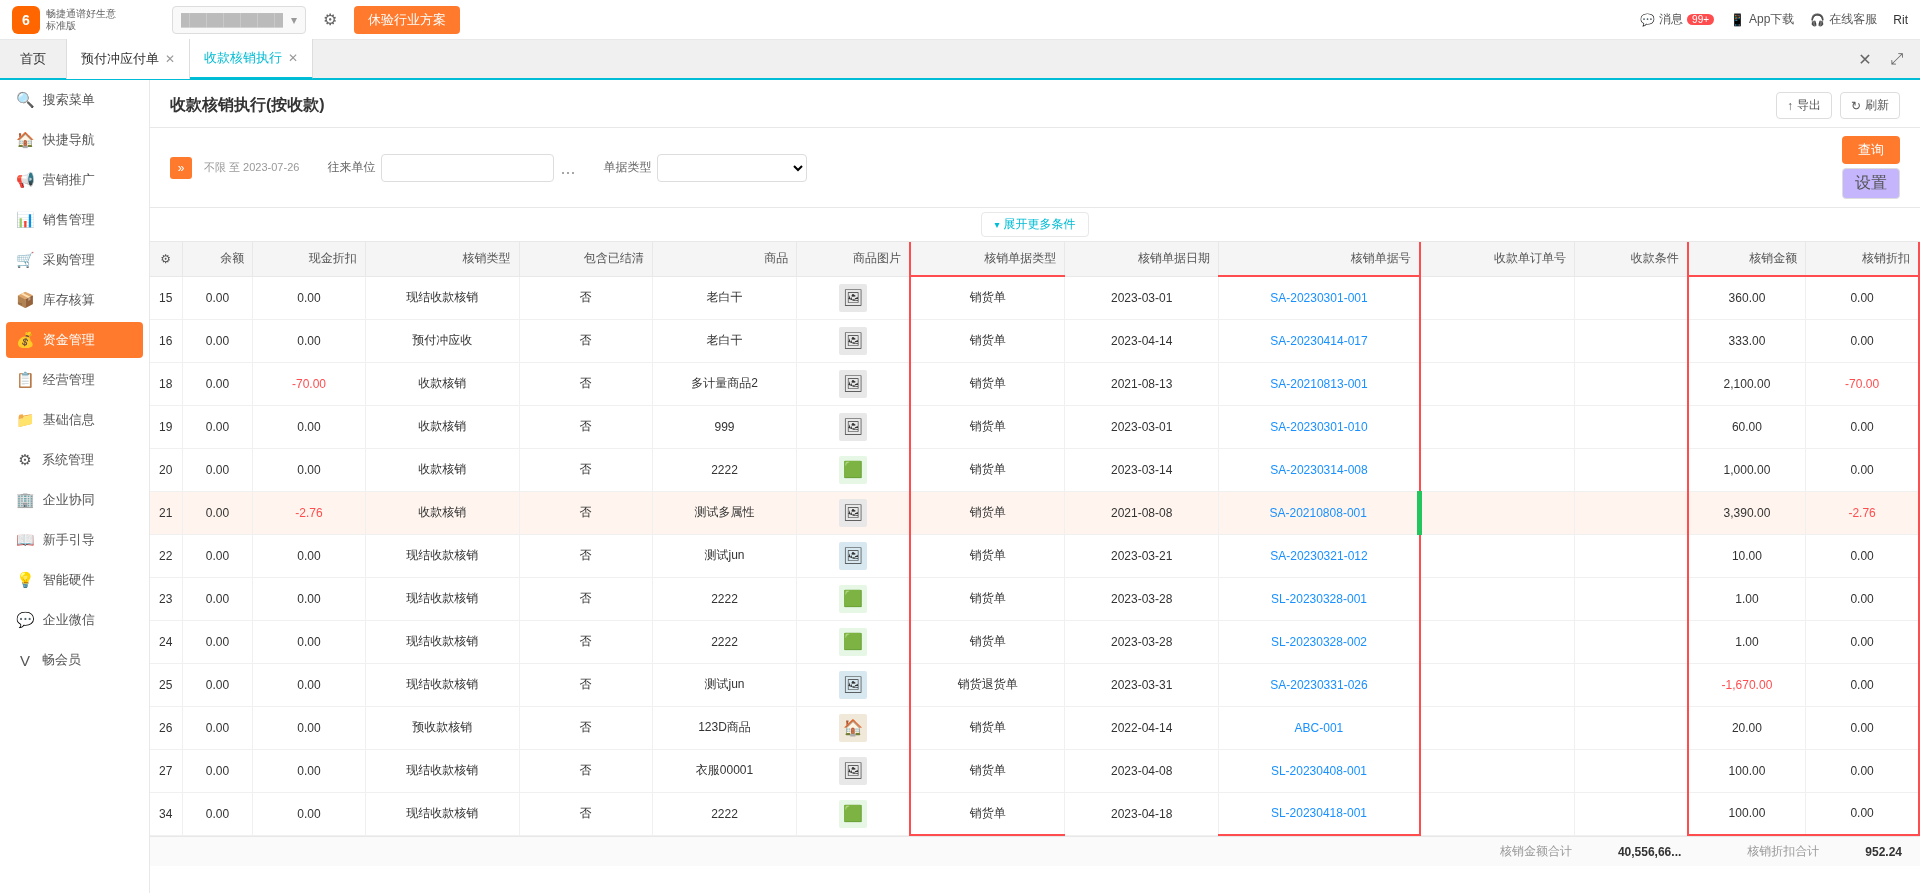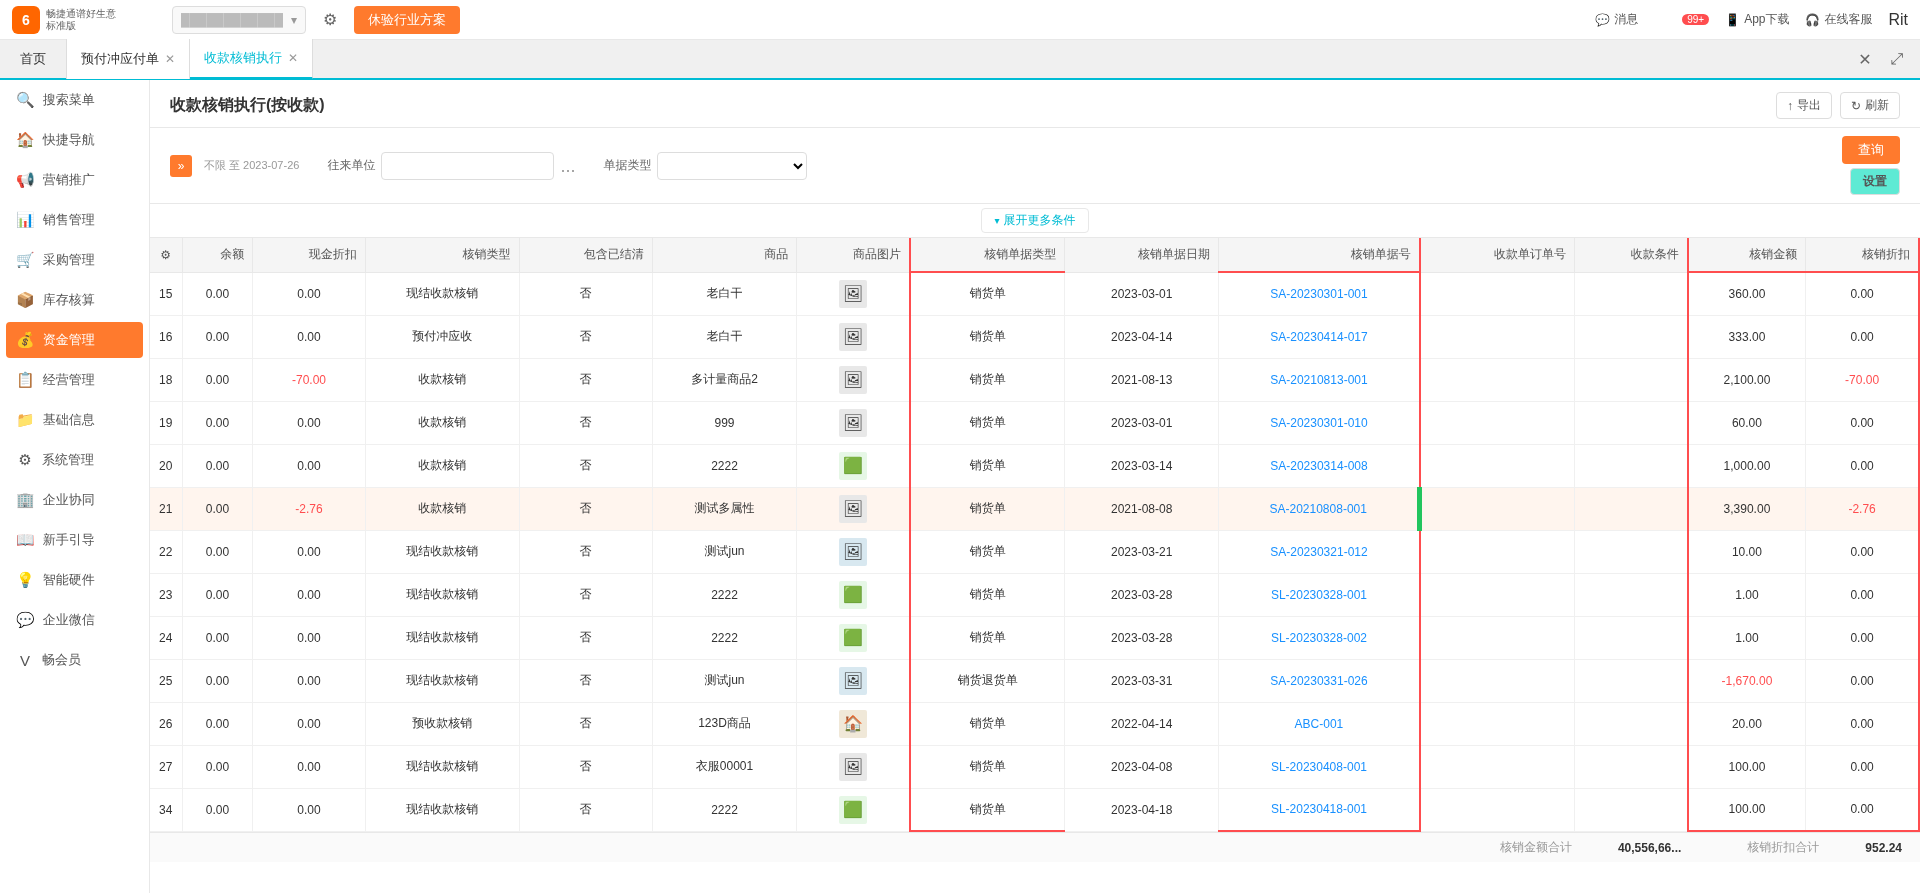--- a/index.html
+++ b/index.html
@@ -8,22 +8,22 @@
     
     .top-bar { height: 40px; background: #fff; display: flex; align-items: center; padding: 0 12px; border-bottom: 1px solid #e8e8e8; gap: 10px; }
     .logo-area { display: flex; align-items: center; gap: 6px; width: 150px; min-width: 150px; }
     .logo-icon { width: 28px; height: 28px; background: #f60; border-radius: 6px; display: flex; align-items: center; justify-content: center; color: #fff; font-weight: bold; font-size: 14px; }
     .logo-text { font-size: 11px; color: #666; line-height: 1.2; }
     .company-select { display: flex; align-items: center; gap: 4px; padding: 0 8px; height: 28px; border: 1px solid #ddd; border-radius: 4px; cursor: pointer; color: #999; font-size: 12px; min-width: 120px; background: #f9f9f9; }
     .gear-btn { width: 28px; height: 28px; border: none; background: none; cursor: pointer; color: #666; font-size: 16px; display: flex; align-items: center; justify-content: center; }
     .industry-btn { background: #ff7a2d; color: #fff; border: none; border-radius: 4px; padding: 5px 14px; cursor: pointer; font-size: 13px; }
     .top-right { margin-left: auto; display: flex; align-items: center; gap: 16px; }
     .top-right-item { display: flex; align-items: center; gap: 4px; cursor: pointer; color: #555; font-size: 12px; }
-    .badge { background: #ff4d4f; color: #fff; border-radius: 10px; font-size: 10px; padding: 0 5px; min-width: 18px; text-align: center; margin-left: 40px; }
-    .rit-text { color: #333; font-size: 16px; }
+    .badge { background: #ff4d4f; color: #fff; border-radius: 10px; font-size: 10px; padding: 0 5px; min-width: 18px; text-align: center; }
+    .rit-text { color: #333; font-size: 12px; }
 
     
     .tab-bar { height: 40px; background: #f0f0f0; display: flex; align-items: center; padding: 0; border-bottom: 2px solid #00bcd4; position: relative; }
     .tab-home { padding: 0 20px; height: 40px; display: flex; align-items: center; color: #333; font-size: 13px; cursor: pointer; border-right: 1px solid #ddd; }
     .tab-item { padding: 0 14px; height: 40px; display: flex; align-items: center; gap: 6px; color: #333; font-size: 13px; cursor: pointer; border-right: 1px solid #ddd; background: #fff; }
     .tab-item.active { background: #fff; color: #00bcd4; border-bottom: 2px solid #00bcd4; }
     .tab-close { color: #999; font-size: 12px; cursor: pointer; }
     .tab-controls { margin-left: auto; display: flex; align-items: center; gap: 6px; padding-right: 10px; }
     .tab-control-btn { width: 26px; height: 26px; border: none; background: none; cursor: pointer; color: #666; font-size: 16px; display: flex; align-items: center; justify-content: center; }
 
@@ -47,21 +47,21 @@
     .filter-label { color: #666; font-size: 12px; white-space: nowrap; }
     .filter-date-group { display: flex; align-items: center; gap: 4px; flex-direction: column; }
     .date-btns { display: flex; gap: 4px; }
     .date-btn { padding: 2px 8px; border: 1px solid #ddd; border-radius: 3px; background: #fff; cursor: pointer; font-size: 12px; color: #555; }
     .date-btn.custom { background: #ff7a2d; color: #fff; border-color: #ff7a2d; }
     .date-range { font-size: 11px; color: #999; }
     .filter-input { height: 28px; border: 1px solid #ddd; border-radius: 4px; padding: 0 8px; font-size: 12px; min-width: 150px; }
     .filter-select { height: 28px; border: 1px solid #ddd; border-radius: 4px; padding: 0 8px; font-size: 12px; min-width: 150px; background: #fff; }
     .dots { color: #999; font-size: 18px; line-height: 1; }
     .query-btn { background: #ff7a2d; color: #fff; border: none; border-radius: 4px; padding: 5px 16px; cursor: pointer; font-size: 13px; }
-    .setting-btn { background: #5eead4; color: #555; border: 1px solid #ddd; border-radius: 4px; padding: 4px 12px; cursor: pointer; font-size: 12px; font-weight: bold; }
+    .setting-btn { background: #c4b5fd; color: #555; border: 1px solid #ddd; border-radius: 4px; padding: 4px 12px; cursor: pointer; font-size: 16px; }
     .expand-row { background: #fff; padding: 4px 20px; border-bottom: 1px solid #e8e8e8; display: flex; justify-content: center; }
     .expand-btn { display: flex; align-items: center; gap: 4px; color: #00bcd4; cursor: pointer; font-size: 12px; border: 1px solid #e8e8e8; border-radius: 4px; padding: 3px 12px; background: #fff; }
     .toggle-arrow { font-size: 10px; }
     .filter-right { margin-left: auto; display: flex; flex-direction: column; gap: 4px; align-items: flex-end; }
 
     
     .table-container { flex: 1; overflow: auto; padding: 0; background: #fff; margin: 0; }
     table { width: 100%; border-collapse: collapse; font-size: 12px; }
     thead th { background: #f5f5f5; padding: 8px 8px; border-bottom: 1px solid #e8e8e8; border-right: 1px solid #e8e8e8; text-align: right; color: #555; font-weight: normal; white-space: nowrap; position: sticky; top: 0; z-index: 2; }
     tbody td { padding: 7px 8px; border-bottom: 1px solid #f0f0f0; border-right: 1px solid #f0f0f0; text-align: center; color: #333; white-space: nowrap; }

